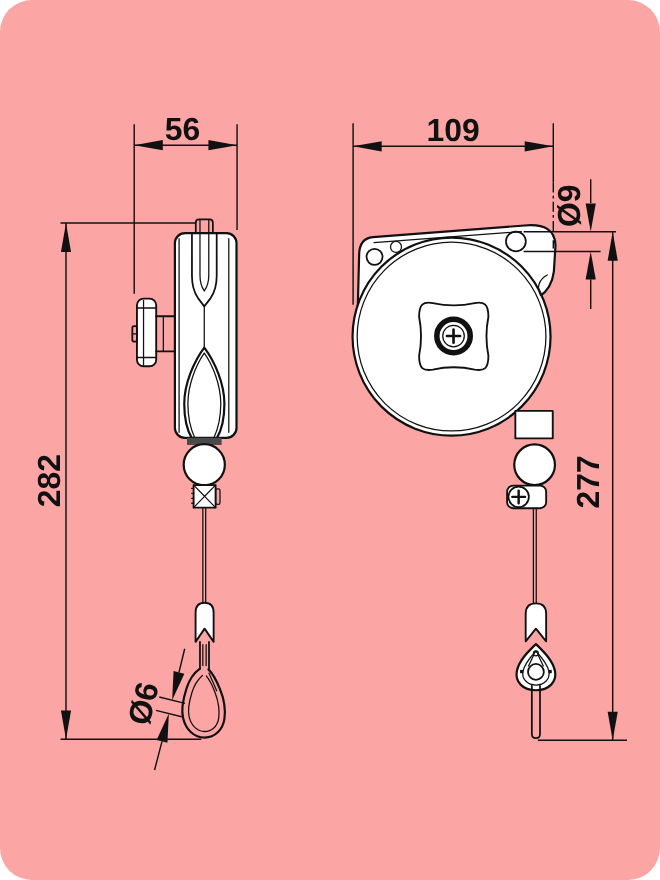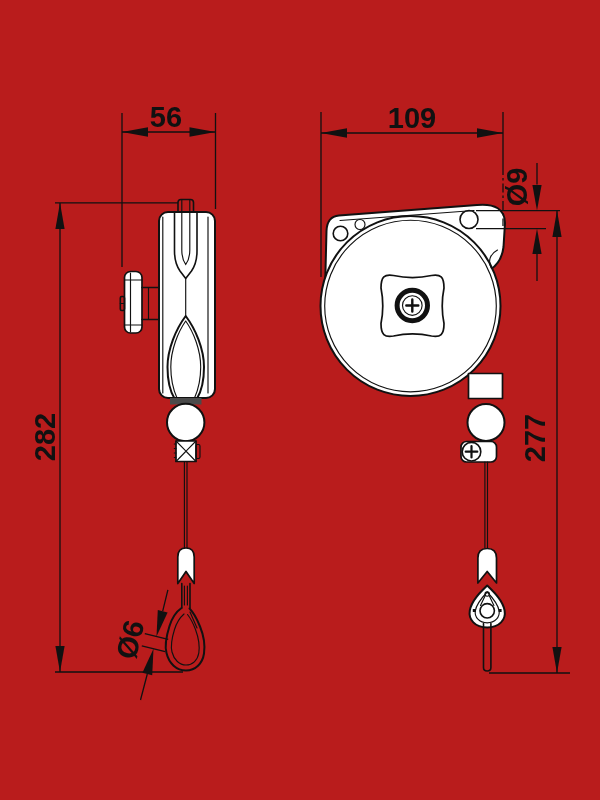--- a/index.html
+++ b/index.html
@@ -1,17 +1,17 @@
 <!DOCTYPE html>
 <html><head>
 <meta charset="utf-8">
 <style>
   html,body{margin:0;padding:0;background:#fff;}
-  .canvas{position:relative;width:600px;height:800px;background:#b91c1c;overflow:hidden;
-          font-family:"Liberation Sans",sans-serif;}
+  .canvas{position:relative;width:600px;height:800px;background:#fca5a5;overflow:hidden;
+          font-family:"Liberation Sans",sans-serif;border-radius:29px;}
   svg{position:absolute;left:0;top:0;}
   
   .ol  {stroke:#111;stroke-width:2;fill:none;stroke-linecap:round;stroke-linejoin:round;}
   .olw {stroke:#111;stroke-width:2;fill:#fff;stroke-linejoin:round;}
   .md  {stroke:#111;stroke-width:1.6;fill:none;stroke-linecap:round;stroke-linejoin:round;}
   .mdw {stroke:#111;stroke-width:1.7;fill:#fff;stroke-linejoin:round;}
   .tn  {stroke:#111;stroke-width:1.15;fill:none;stroke-linecap:round;}
   .dim {stroke:#111;stroke-width:1.3;fill:none;}
   .arr {fill:#111;stroke:none;}
   .blk {fill:#111;stroke:none;}

